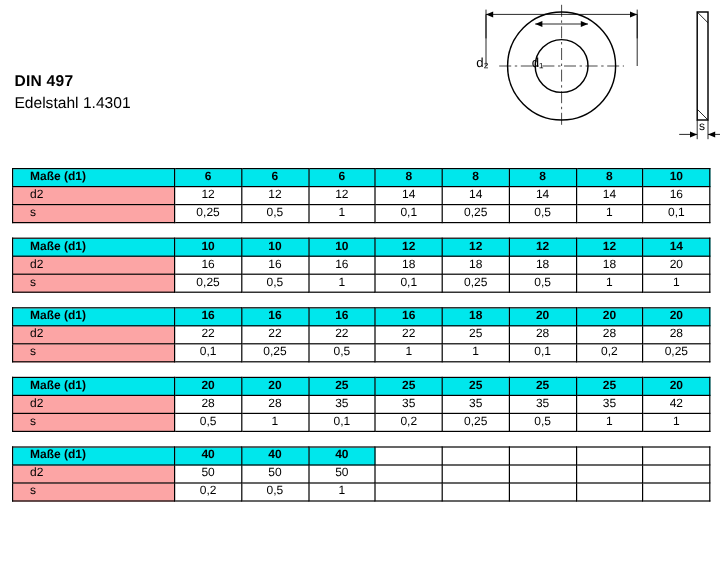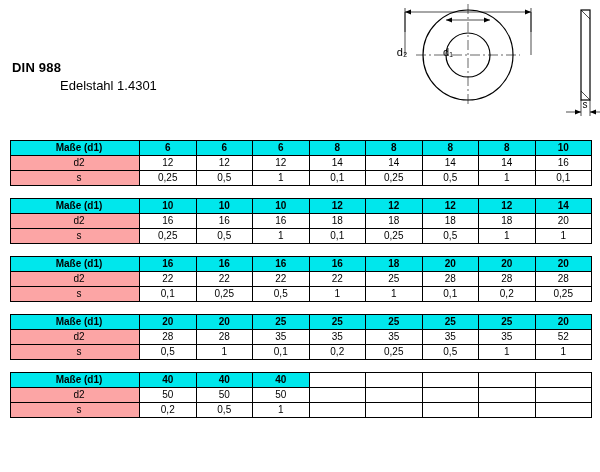--- a/index.html
+++ b/index.html
@@ -29,21 +29,20 @@
   }
   .title-main {
     font-size: 13px;
     font-weight: bold;
     letter-spacing: 0.2px;
   }
   .title-sub {
     font-size: 13px;
     font-weight: normal;
     margin-top: 2px;
-    margin-left: 48px;
   }
   
   .drawing {
     position: absolute;
     left: 388px;
     top: 0px;
     width: 230px;
     height: 125px;
   }
   
@@ -62,22 +61,22 @@
   }
   table.spec td {
     border: 1px solid #000;
     font-size: 10px;
     text-align: center;
     height: 14px;
     padding: 0;
     line-height: 14px;
   }
   table.spec td.rowhdr {
-    text-align: center;
-    padding-left: 8px;
+    text-align: left;
+    padding-left: 14px;
     width: 120px;
     font-weight: bold;
     background: #00e7ec;
   }
   table.spec tr.hdr td {
     background: #00e7ec;
     font-weight: bold;
   }
   table.spec tr.hdr td.empty {
     background: #ffffff;
@@ -93,21 +92,21 @@
   table.spec tr.datarow td {
     background: #ffffff;
   }
 </style>
 </head>
 <body>
 
 <div class="page">
 
   <div class="title-block">
-    <div class="title-main">DIN 988</div>
+    <div class="title-main">DIN 497</div>
     <div class="title-sub">Edelstahl 1.4301</div>
   </div>
 
   <div class="drawing">
     <svg width="230" height="125" viewBox="0 0 230 125">
 
       <line x1="17" y1="8" x2="17" y2="32" stroke="#000" stroke-width="0.7"></line>
       <line x1="143" y1="8" x2="143" y2="32" stroke="#000" stroke-width="0.7"></line>
       <line x1="17" y1="12" x2="143" y2="12" stroke="#000" stroke-width="0.7"></line>
       <polygon points="17,12 23,9.5 23,14.5" fill="#000"></polygon>
@@ -274,21 +273,21 @@
       </tr>
       <tr class="datarow">
         <td class="rowhdr plain">d2</td>
         <td>28</td>
         <td>28</td>
         <td>35</td>
         <td>35</td>
         <td>35</td>
         <td>35</td>
         <td>35</td>
-        <td>52</td>
+        <td>42</td>
       </tr>
       <tr class="datarow">
         <td class="rowhdr plain">s</td>
         <td>0,5</td>
         <td>1</td>
         <td>0,1</td>
         <td>0,2</td>
         <td>0,25</td>
         <td>0,5</td>
         <td>1</td>

